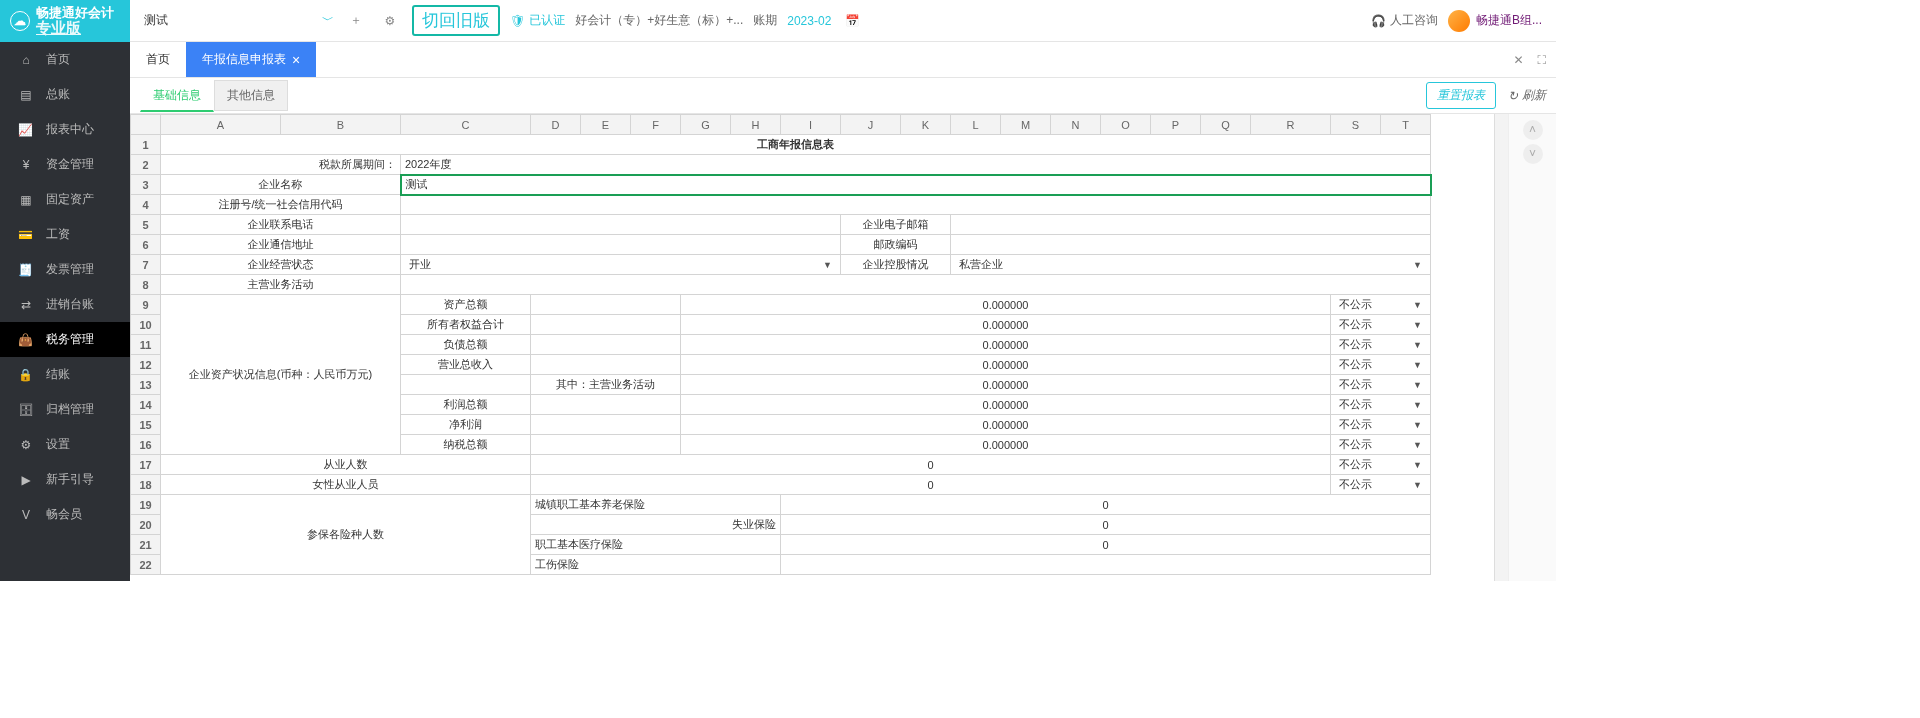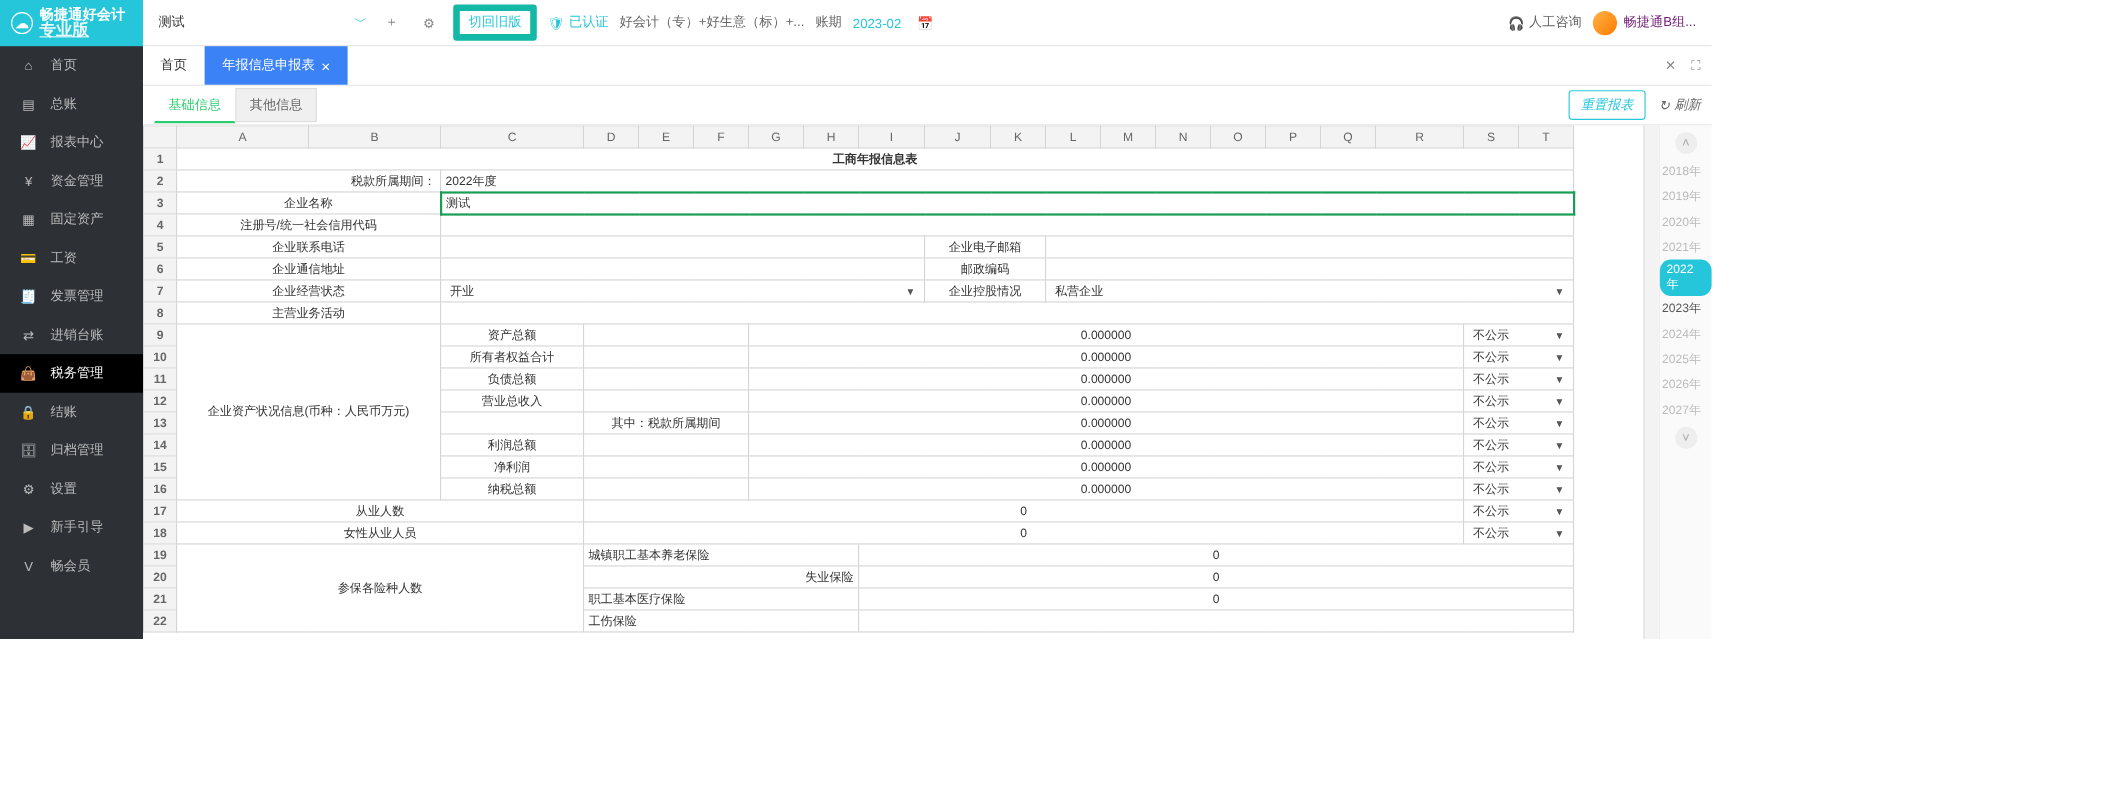--- a/index.html
+++ b/index.html
@@ -15,21 +15,21 @@
 .nav-item { height:35px; display:flex; align-items:center; padding:0 18px; gap:12px; cursor:pointer; color:#bbb; }
 .nav-item.active { background:#000; color:#fff; }
 .nav-icon { width:16px; height:16px; display:inline-flex; align-items:center; justify-content:center; }
 
 
 .main { flex:1; display:flex; flex-direction:column; min-width:0; }
 .topbar { height:42px; border-bottom:1px solid #e5e5e5; display:flex; align-items:center; padding:0 14px; gap:10px; }
 .company-select { width:190px; height:24px; display:flex; align-items:center; justify-content:space-between; color:#333; cursor:pointer; }
 .chev { color:#26c6da; }
 .top-icon { width:24px; height:24px; display:flex; align-items:center; justify-content:center; color:#888; cursor:pointer; }
-.old-ver { border:6px solid #14b8a6; color:#26c6da; border-radius:3px; padding:2px 8px; cursor:pointer; font-size:12px; }
+.old-ver { border:2px solid #14b8a6; color:#26c6da; border-radius:3px; padding:2px 8px; cursor:pointer; font-size:17px; }
 .cert { color:#26c6da; display:flex; align-items:center; gap:4px; }
 .plan { color:#666; }
 .spacer { flex:1; }
 .support { display:flex; align-items:center; gap:4px; color:#666; cursor:pointer; }
 .avatar { width:22px; height:22px; border-radius:50%; background:linear-gradient(135deg,#ffb347,#ff7b00); }
 .user { display:flex; align-items:center; gap:6px; color:#701a75; cursor:pointer; }
 
 
 .tabs { height:36px; display:flex; align-items:stretch; border-bottom:1px solid #e5e5e5; }
 .tab { padding:0 16px; display:flex; align-items:center; gap:6px; cursor:pointer; }
@@ -350,21 +350,21 @@
                 <td colspan="2">
                   <div class="selcell">
                     <span>不公示</span>
                     <span class="tri">▼</span>
                   </div>
                 </td>
               </tr>
               <tr>
                 <th class="rownum">13</th>
                 <td></td>
-                <td colspan="3" style="text-align:center">其中：税款所属期间</td>
+                <td colspan="3" style="text-align:center">其中：主营业务活动</td>
                 <td colspan="12" class="num-cell">0.000000</td>
                 <td colspan="2">
                   <div class="selcell">
                     <span>不公示</span>
                     <span class="tri">▼</span>
                   </div>
                 </td>
               </tr>
               <tr>
                 <th class="rownum">14</th>
@@ -444,29 +444,17 @@
                 <th class="rownum">22</th>
                 <td colspan="5" style="text-align:left">工伤保险</td>
                 <td colspan="12"></td>
               </tr>
             </tbody>
         </table>
       </div>
       <div class="vscroll"></div>
       <div class="yearbar">
         <div class="year-arrow">˄</div>
-        <div id="years">
-            <div class="year-item">2018年</div>
-            <div class="year-item">2019年</div>
-            <div class="year-item">2020年</div>
-            <div class="year-item">2021年</div>
-            <div class="year-item active">2022年</div>
-            <div class="year-item near">2023年</div>
-            <div class="year-item">2024年</div>
-            <div class="year-item">2025年</div>
-            <div class="year-item">2026年</div>
-            <div class="year-item">2027年</div>
-          </div>
         <div class="year-arrow">˅</div>
       </div>
     </div>
   </div>
 </div>
 
 </body></html>

